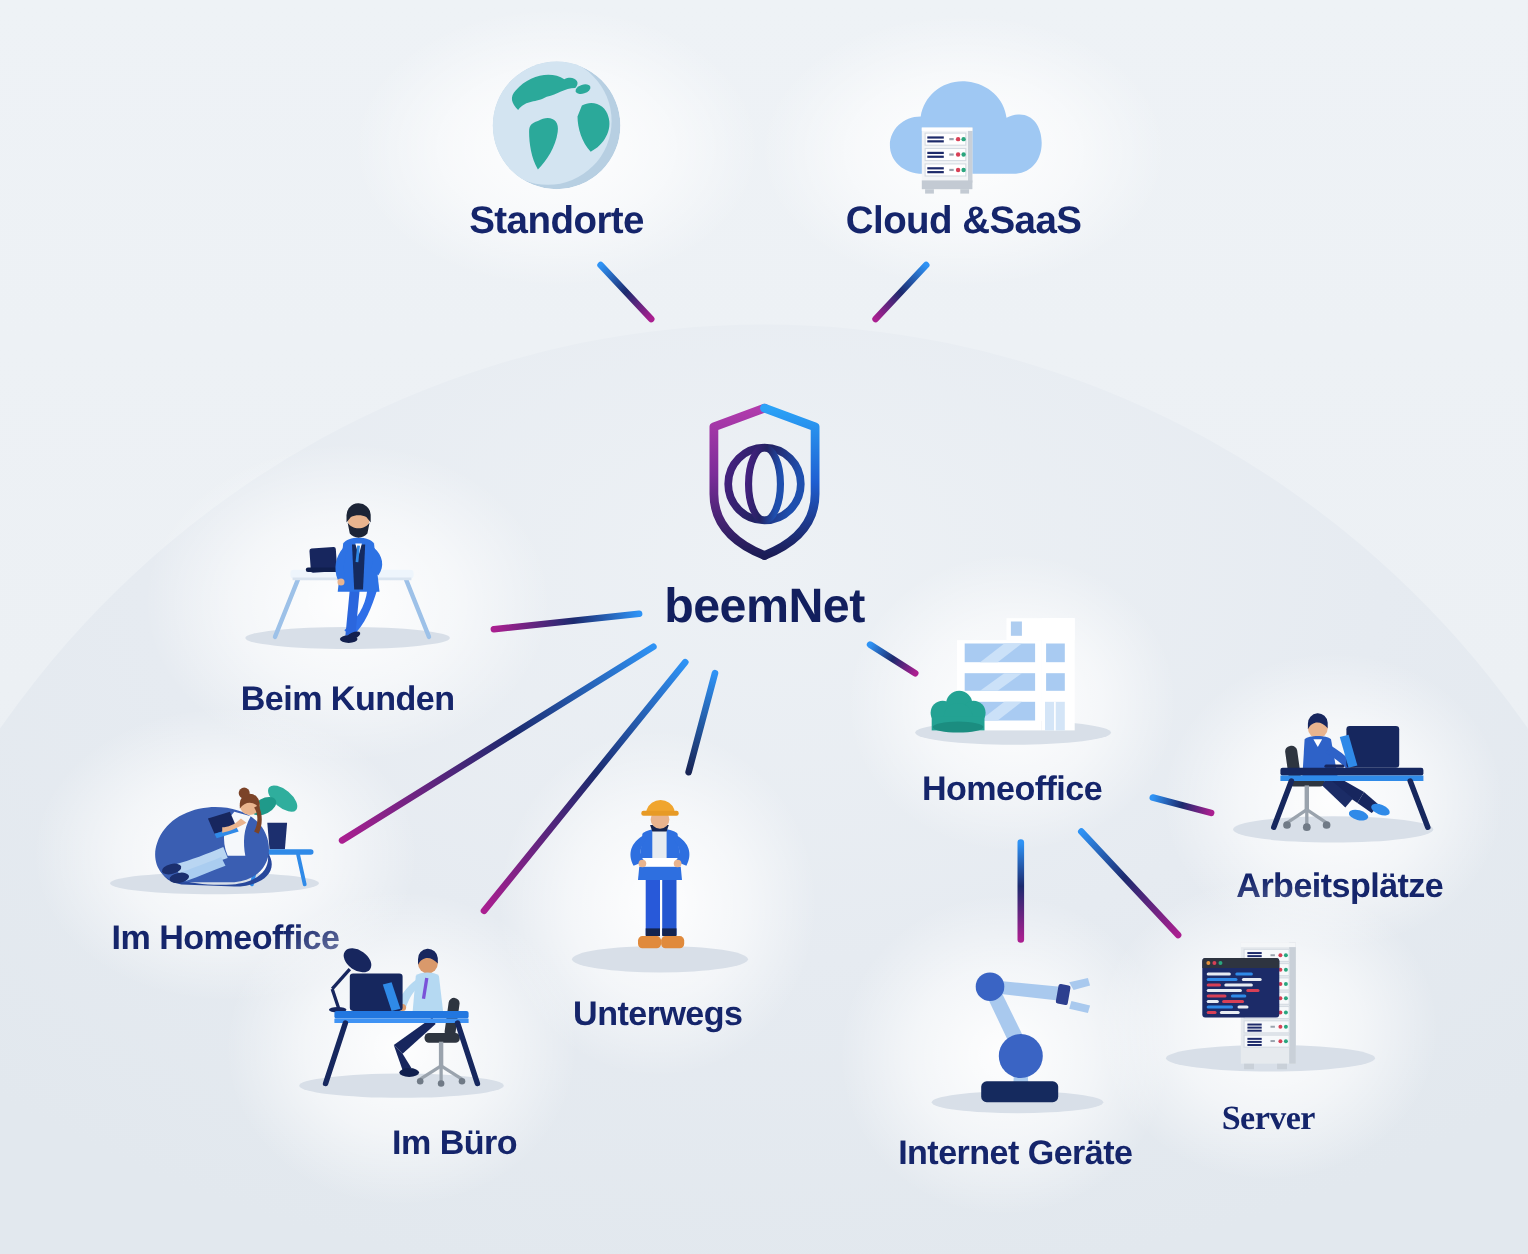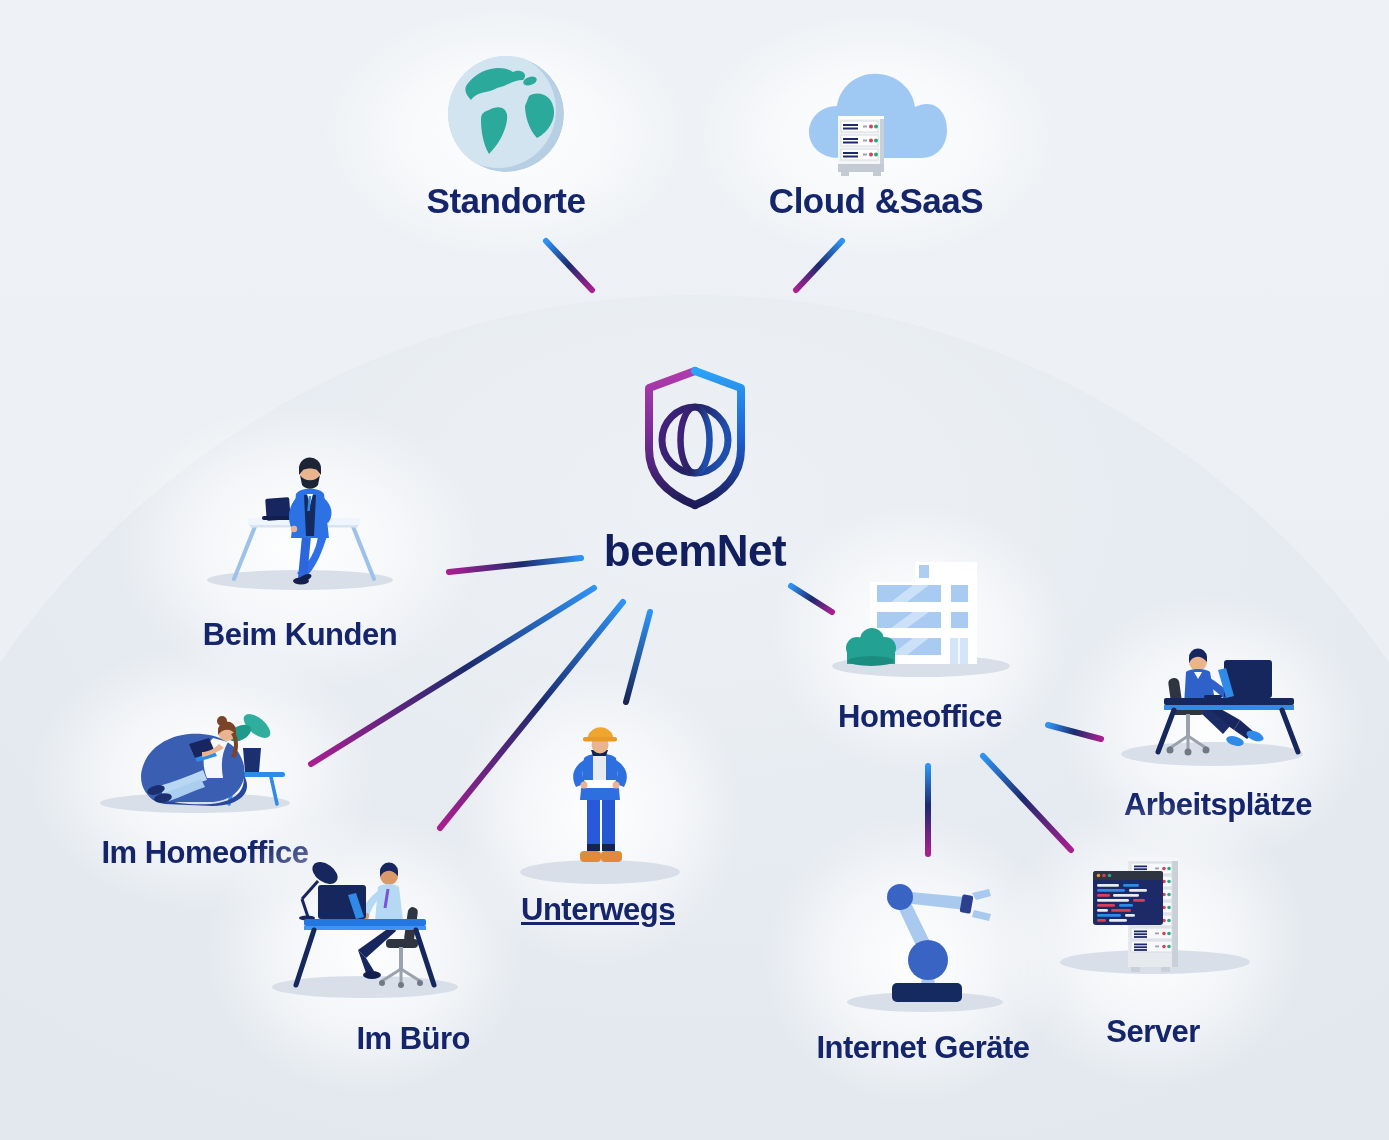--- a/index.html
+++ b/index.html
@@ -25,28 +25,28 @@
     font-weight:700;font-size:31px;color:#15256b;white-space:nowrap;line-height:1.1;
     letter-spacing:-0.5px;
   }
   .label.big{font-size:35px;}
   .label.hub{font-size:44px;color:#121f5e;}
   .art{display:block;}
   
   #n-internet{left:376px;top:52px;width:260px;}        #n-internet .label{margin-top:6px;}
   #n-cloud{left:746px;top:58px;width:260px;}           #n-cloud .label{margin-top:4px;}
   #n-hub{left:565px;top:361px;width:260px;}            #n-hub .label{margin-top:14px;}
-  #n-kunden{left:170px;top:448px;width:260px;}         #n-kunden .label{margin-top:24px;}
+  #n-kunden{left:186px;top:448px;width:260px;}         #n-kunden .label{margin-top:24px;}
   #n-homeoffice{left:85px;top:688px;width:240px;}      #n-homeoffice .label{margin-top:16px;}
   #n-buero{left:260px;top:855px;width:210px;align-items:flex-end;}          #n-buero .label{margin-top:22px;}
-  #n-unterwegs{left:508px;top:708px;width:180px;}      #n-unterwegs .label{text-decoration:underline;}
+  #n-unterwegs{left:508px;top:708px;width:180px;}      #n-unterwegs .label{margin-top:12px;}
   #n-standorte{left:825px;top:548px;width:190px;}      #n-standorte .label{margin-top:22px;}
   #n-arbeitsplaetze{left:1112px;top:638px;width:200px;}#n-arbeitsplaetze .label{margin-top:18px;margin-left:12px;}
   #n-geraete{left:818px;top:858px;width:190px;}        #n-geraete .label{margin-top:8px;margin-left:20px;}
-  #n-server{left:1053px;top:843px;width:200px;}        #n-server .label{margin-top:22px;}
+  #n-server{left:1053px;top:843px;width:200px;}        #n-server .label{margin-top:6px;font-family:Liberation Serif, serif;}
 </style>
 </head>
 <body>
 
 <div class="stage">
 
   <div class="dome"></div>
 
   <svg class="lines" width="1389" height="1140">
     <defs>

